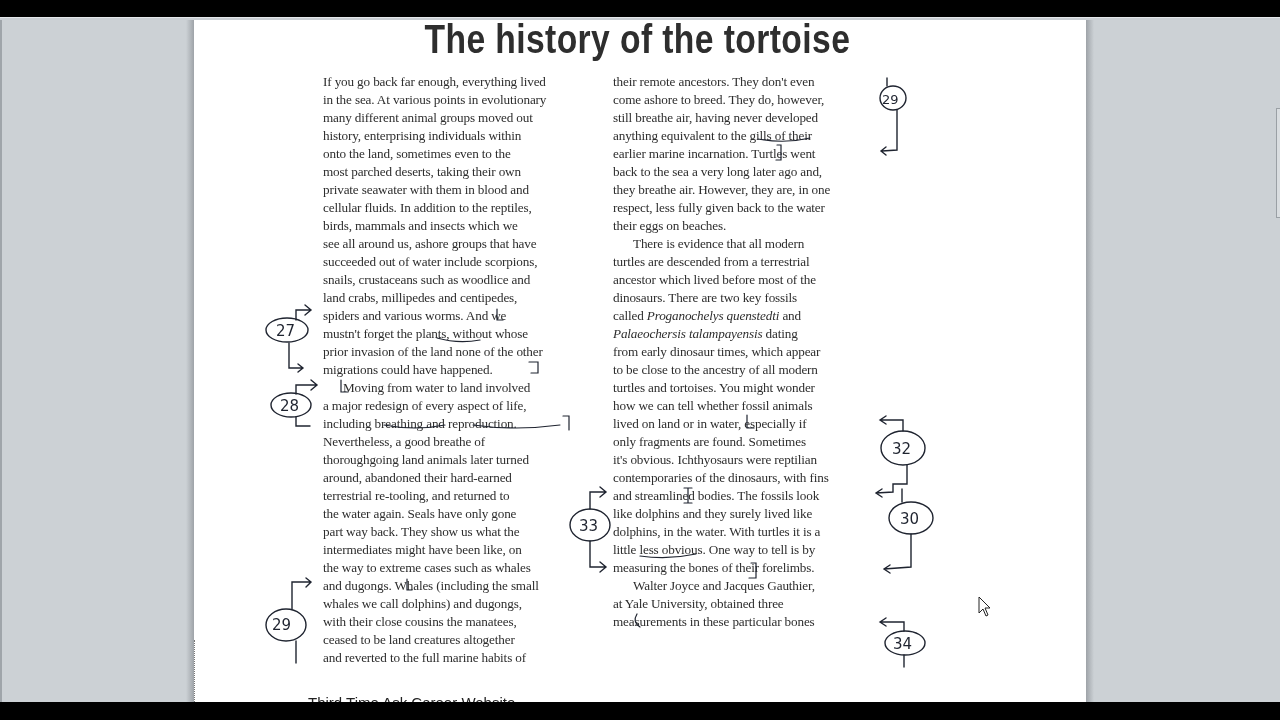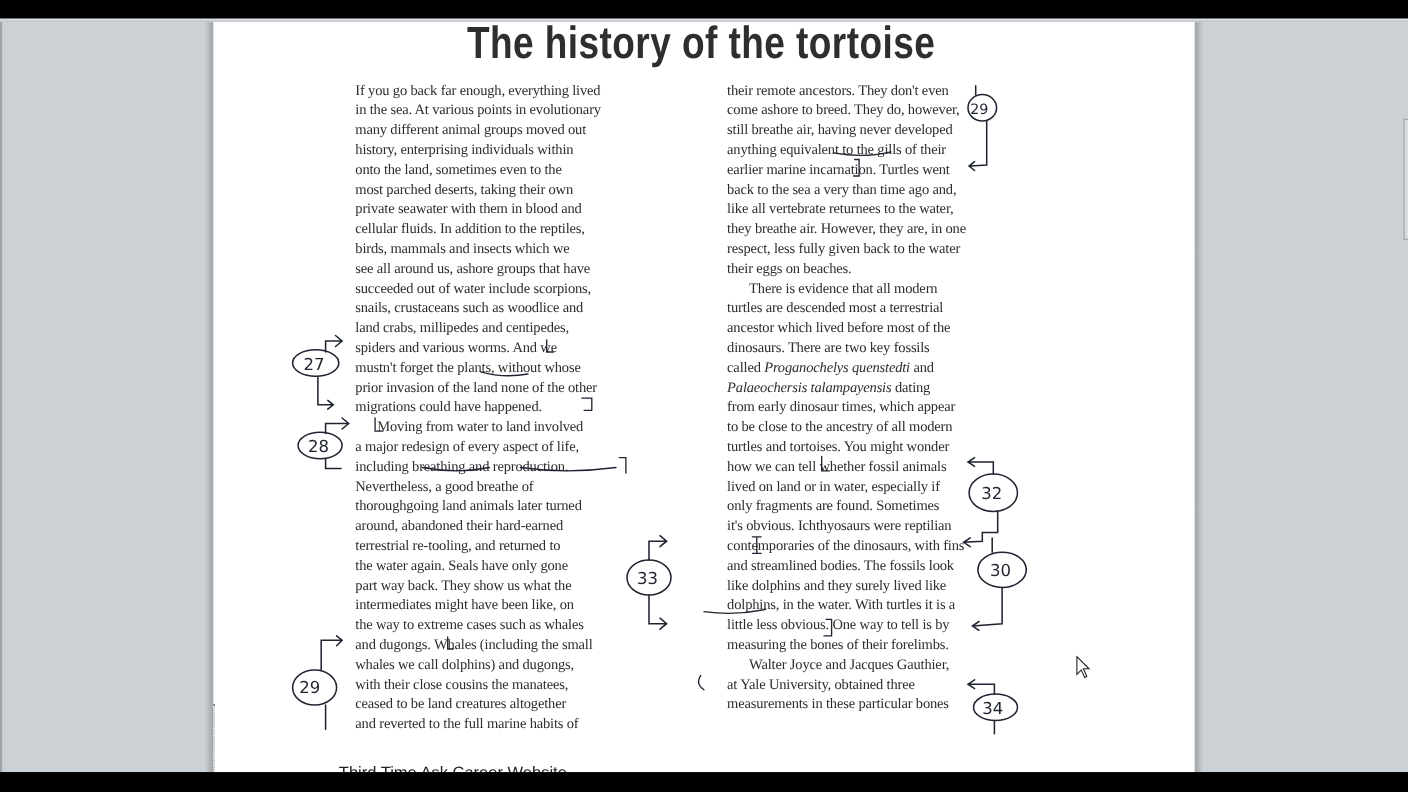--- a/index.html
+++ b/index.html
@@ -24,21 +24,21 @@
   .page .dotted { position:absolute; left:0; top:620px; width:1px; height:62px; border-left:1px dotted #777; }
   .title {
     position:absolute; left:190px; top:-4px; width:450px; text-align:center;
     font-family:"Liberation Sans", sans-serif; font-weight:bold; font-size:41px;
     color:#2e2e2e; letter-spacing:0.5px; transform:scaleX(0.82); transform-origin:center top;
     white-space:nowrap;
   }
   .col { position:absolute; top:53px; font-size:13.2px; color:#2d2d2d;font-family:Liberation Serif, serif; }
   .col .line { height:18px; line-height:18px; white-space:nowrap; letter-spacing:-0.15px; }
   .col-left { left:129px; width:280px; }
-  .col-right { left:419px; width:290px;margin-left:48px; }
+  .col-right { left:419px; width:290px; }
   .indent { padding-left:20px; }
   .ital { font-style:italic; }
   .footer-text {
     position:absolute; left:114px; top:674px; font-family:"Liberation Sans", sans-serif;
     font-size:15px; color:#222; white-space:nowrap;
   }
   .bottombar { position:absolute; left:0; top:702px; width:1280px; height:18px; background:#000; }
   .ann { position:absolute; left:0; top:0; pointer-events:none; }
   .qnum { font-family:"DejaVu Sans", sans-serif; font-size:15px; fill:#1f2430; }
   .cursor { position:absolute; left:978px; top:596px; width:14px; height:22px; }
@@ -94,27 +94,26 @@
       <div class="line">ceased to be land creatures altogether</div>
       <div class="line">and reverted to the full marine habits of</div>
     </div>
 
     <div class="col col-right">
       <div class="line">their remote ancestors. They don't even</div>
       <div class="line">come ashore to breed. They do, however,</div>
       <div class="line">still breathe air, having never developed</div>
       <div class="line">anything equivalent to the gills of their</div>
       <div class="line">earlier marine incarnation. Turtles went</div>
-      <div class="line">back to the sea a very than time ago and,</div>
-      <div class="line">like all vertebrate returnees to the water,</div>
+      <div class="line">back to the sea a very long later ago and,</div>
       <div class="line">they breathe air. However, they are, in one</div>
       <div class="line">respect, less fully given back to the water</div>
       <div class="line">their eggs on beaches.</div>
       <div class="line indent">There is evidence that all modern</div>
-      <div class="line">turtles are descended most a terrestrial</div>
+      <div class="line">turtles are descended from a terrestrial</div>
       <div class="line">ancestor which lived before most of the</div>
       <div class="line">dinosaurs. There are two key fossils</div>
       <div class="line"><span>called </span><span class="ital">Proganochelys quenstedti</span><span> and</span></div>
       <div class="line"><span class="ital">Palaeochersis talampayensis</span><span> dating</span></div>
       <div class="line">from early dinosaur times, which appear</div>
       <div class="line">to be close to the ancestry of all modern</div>
       <div class="line">turtles and tortoises. You might wonder</div>
       <div class="line">how we can tell whether fossil animals</div>
       <div class="line">lived on land or in water, especially if</div>
       <div class="line">only fragments are found. Sometimes</div>

